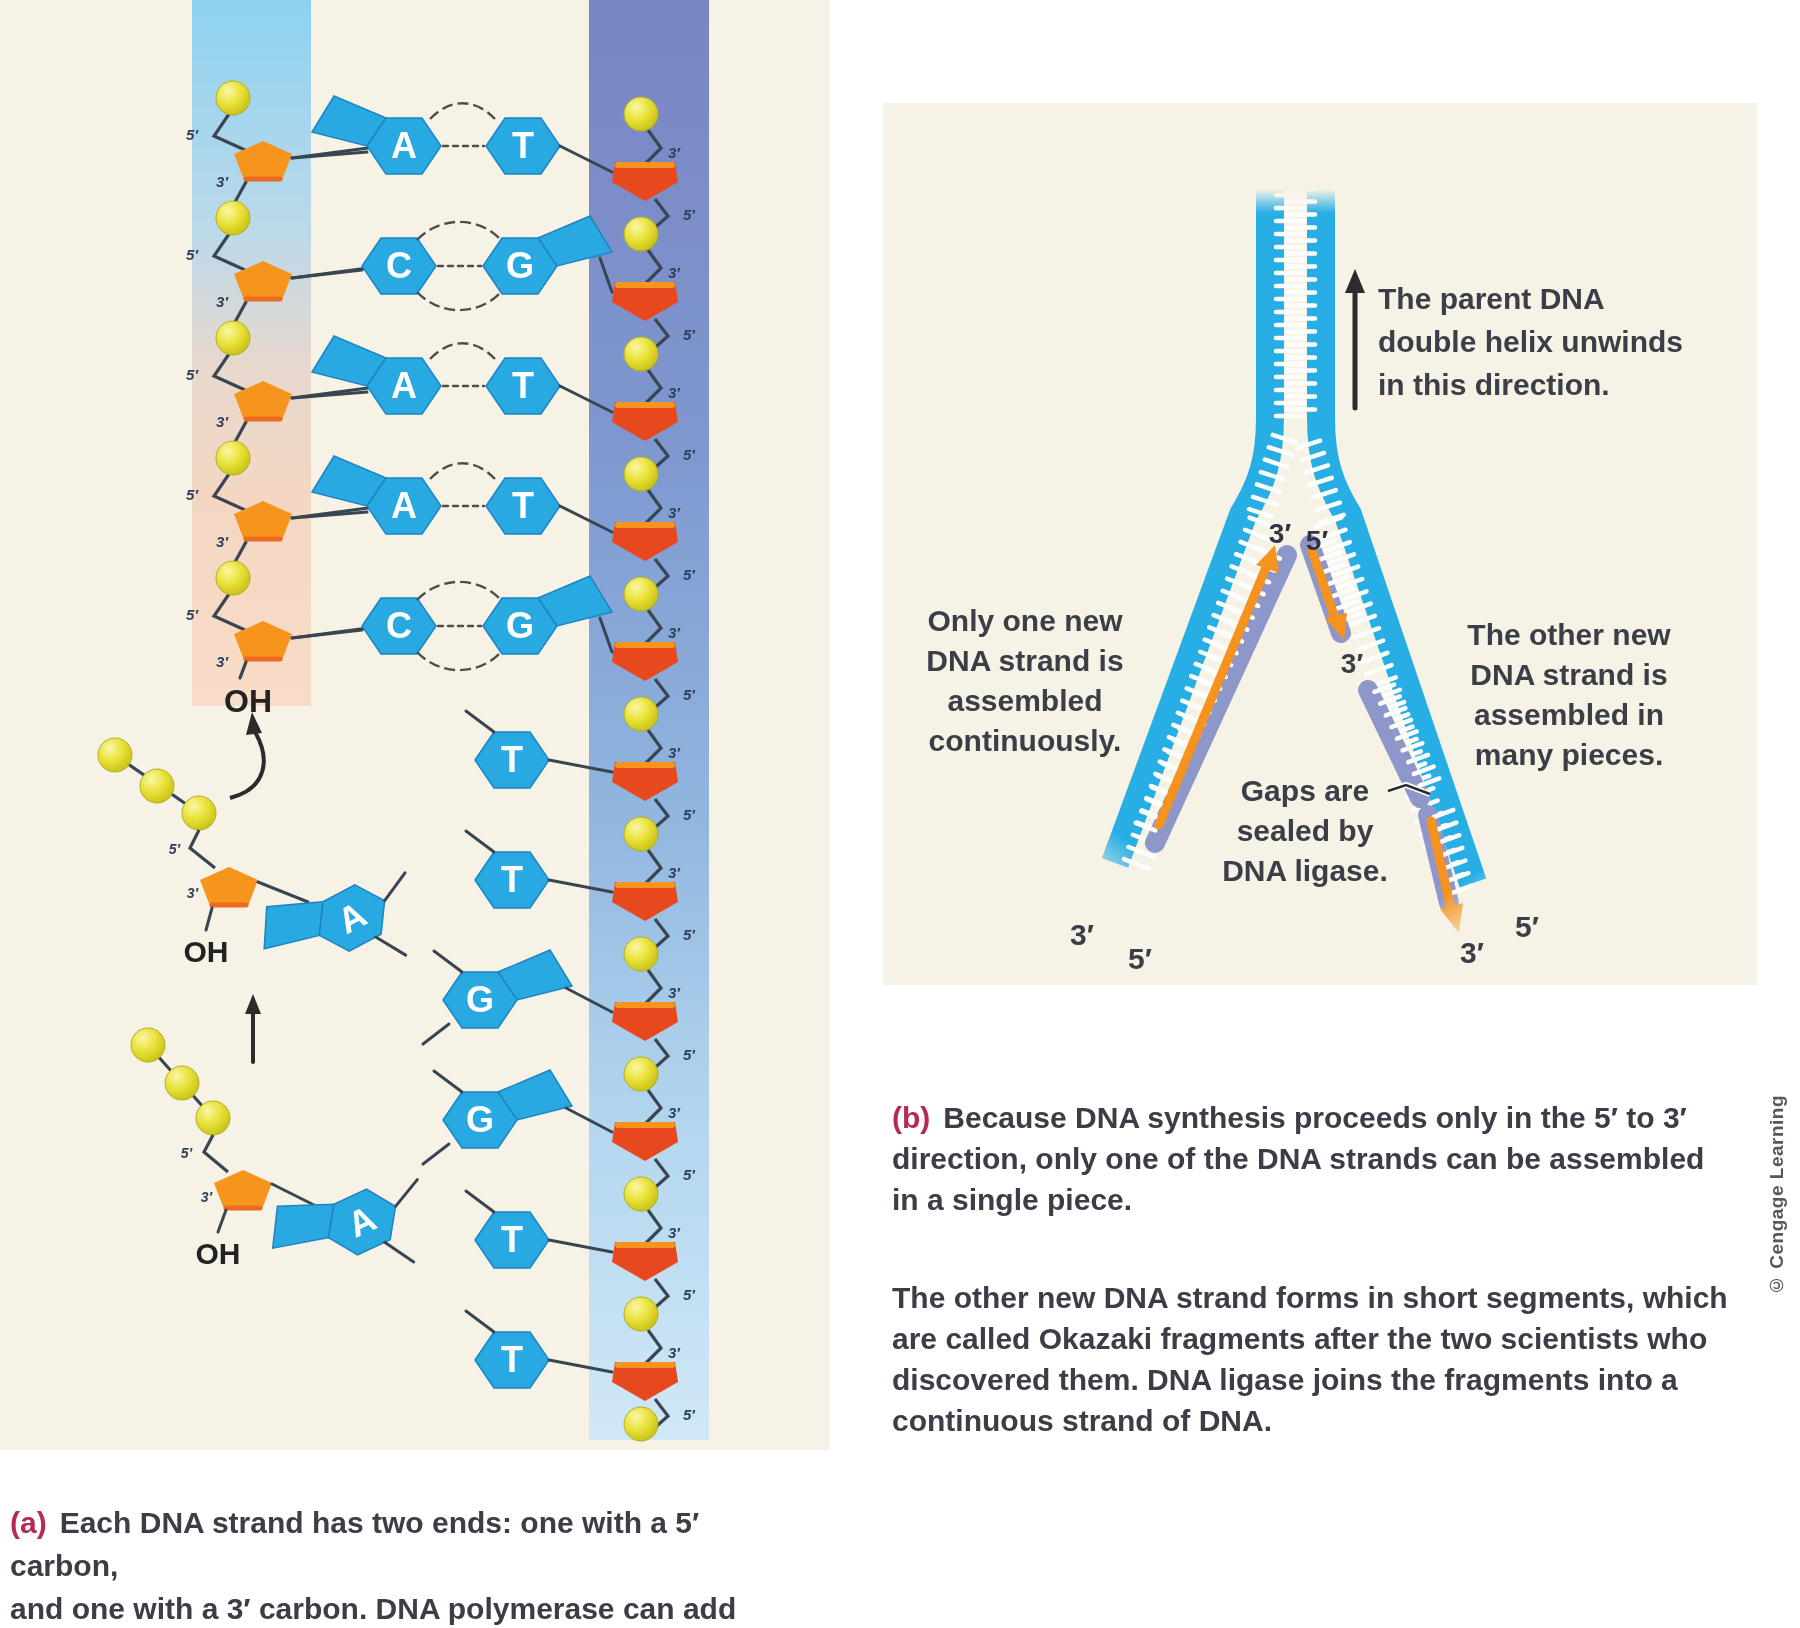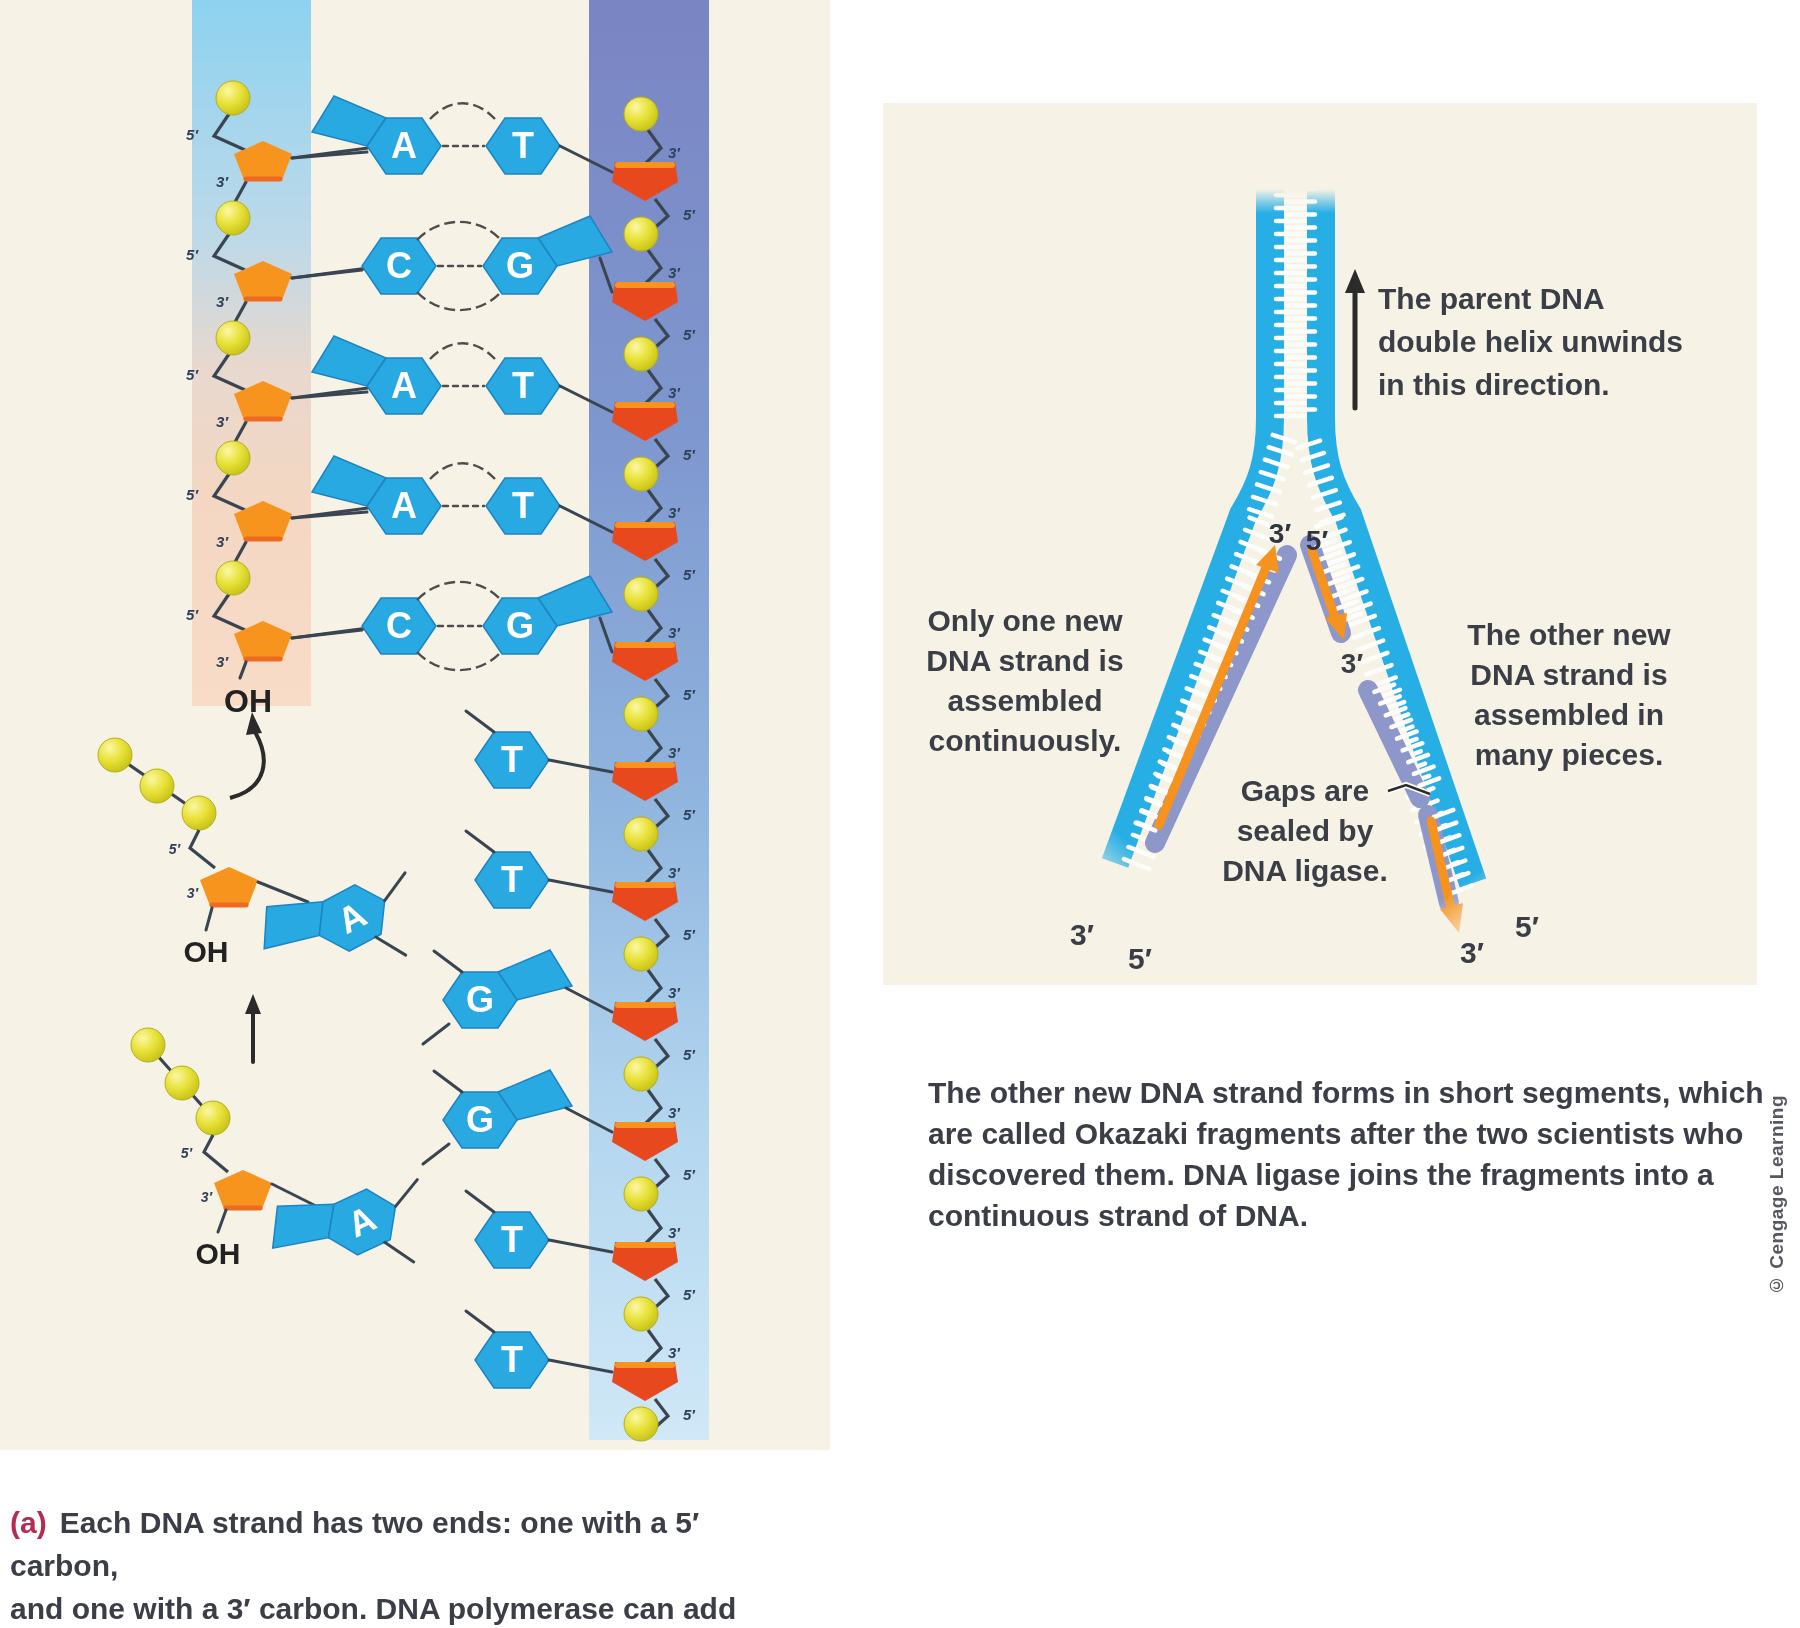--- a/index.html
+++ b/index.html
@@ -6,21 +6,21 @@
   #page{position:relative;width:1800px;height:1628px;background:#ffffff;overflow:hidden;
         font-family:"Liberation Sans",sans-serif;}
   #panel-a-bg{position:absolute;left:0;top:0;width:830px;height:1450px;background:#f6f3e6;}
   #panel-b-bg{position:absolute;left:883px;top:103px;width:874px;height:882px;background:#f6f3e6;}
   svg{position:absolute;}
   #svg-a{left:0;top:0;}
   #svg-b{left:883px;top:103px;}
   .caption{position:absolute;color:#3b3e47;font-weight:bold;white-space:pre-line;}
   #caption-a{left:10px;top:1458px;width:748px;font-size:30px;line-height:43px;}
   #caption-b{left:892px;top:1015px;width:884px;font-size:30px;line-height:41px;}
-  #caption-b .para2{margin-top:16px;margin-left:36px;}
+  #caption-b .para2{margin-top:16px;}
   .cap-tag{color:#b52b52;margin-right:13px;}
   #credit{position:absolute;left:1766px;top:1086px;height:210px;color:#55585e;
           font-size:19px;font-weight:bold;writing-mode:vertical-rl;transform:rotate(180deg);
           letter-spacing:0.5px;}
 </style>
 </head>
 <body>
 
 <div id="page">
   <div id="panel-a-bg"></div>
@@ -570,20 +570,25 @@
     </svg>
 
   <div id="caption-a" class="caption">
     <span class="cap-tag">(a)</span><span>Each DNA strand has two ends: one with a 5′ carbon,
 and one with a 3′ carbon. DNA polymerase can add
 nucleotides only at the 3′ carbon. In other words, DNA
 synthesis proceeds only in the 5′ to 3′ direction.</span>
   </div>
 
   <div id="caption-b" class="caption">
+    <div class="para1">
+      <span class="cap-tag">(b)</span><span>Because DNA synthesis proceeds only in the 5′ to 3′
+direction, only one of the DNA strands can be assembled
+in a single piece.</span>
+    </div>
     <div class="para2">The other new DNA strand forms in short segments, which
 are called Okazaki fragments after the two scientists who
 discovered them. DNA ligase joins the fragments into a
 continuous strand of DNA.</div>
   </div>
 
   <div id="credit">© Cengage Learning</div>
 </div>
 
 </body></html>

